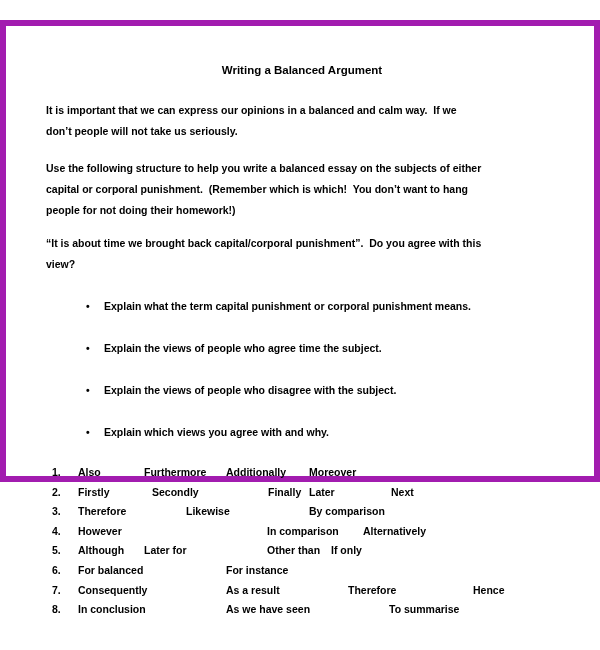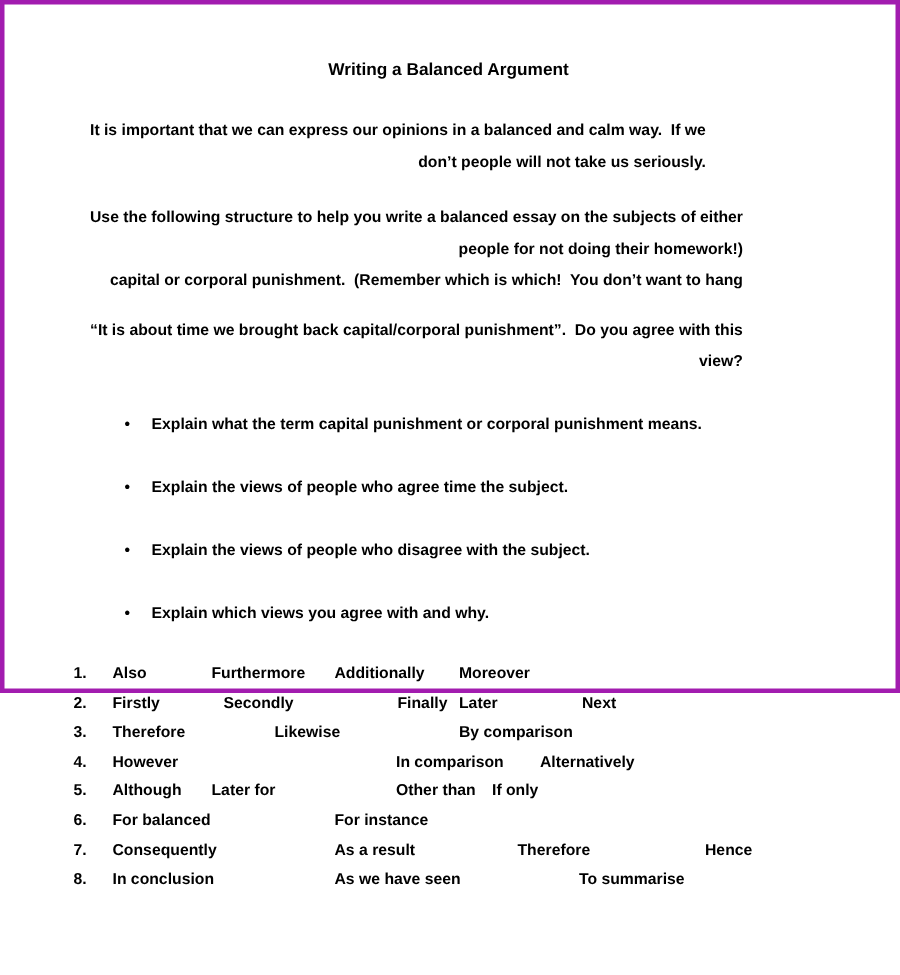--- a/index.html
+++ b/index.html
@@ -9,41 +9,41 @@
     width: 600px;
     height: 650px;
     overflow: hidden;
   }
   .page {
     position: relative;
     width: 600px;
     height: 462px;
     box-sizing: border-box;
     background: #ffffff;
-    border: 3px solid #a21caf;
+    border: 6px solid #a21caf;
     font-family: "Liberation Sans", "DejaVu Sans", sans-serif;
     font-weight: 700;
     color: #000000;
     font-size: 10.5px;
+    margin-top: 20px;
   }
   .doc-title {
     position: absolute;
     top: 34px;
     left: 0;
     width: 592px;
     text-align: center;
     font-size: 11.5px;
     line-height: 21px;
     white-space: pre;
   }
   .para {
     position: absolute;
-    left: 57px;
+    left: 40px;
     line-height: 21px;
-    text-align: right;
   }
   .para .line {
     white-space: pre;
   }
   .para-intro    { top: 74px; }
   .para-structure{ top: 132px; }
   .para-question { top: 207px; }
   .bullets {
     position: absolute;
     left: 80px;
@@ -94,22 +94,22 @@
 
   <div class="doc-title">Writing a Balanced Argument</div>
 
   <div class="para para-intro">
     <div class="line">It is important that we can express our opinions in a balanced and calm way.  If we</div>
     <div class="line">don’t people will not take us seriously.</div>
   </div>
 
   <div class="para para-structure">
     <div class="line">Use the following structure to help you write a balanced essay on the subjects of either</div>
+    <div class="line">capital or corporal punishment.  (Remember which is which!  You don’t want to hang</div>
     <div class="line">people for not doing their homework!)</div>
-    <div class="line">capital or corporal punishment.  (Remember which is which!  You don’t want to hang</div>
   </div>
 
   <div class="para para-question">
     <div class="line">“It is about time we brought back capital/corporal punishment”.  Do you agree with this</div>
     <div class="line">view?</div>
   </div>
 
   <ul class="bullets">
     <li><span class="bullet-marker">•</span><span>Explain what the term capital punishment or corporal punishment means.</span></li>
     <li><span class="bullet-marker">•</span><span>Explain the views of people who agree time the subject.</span></li>

